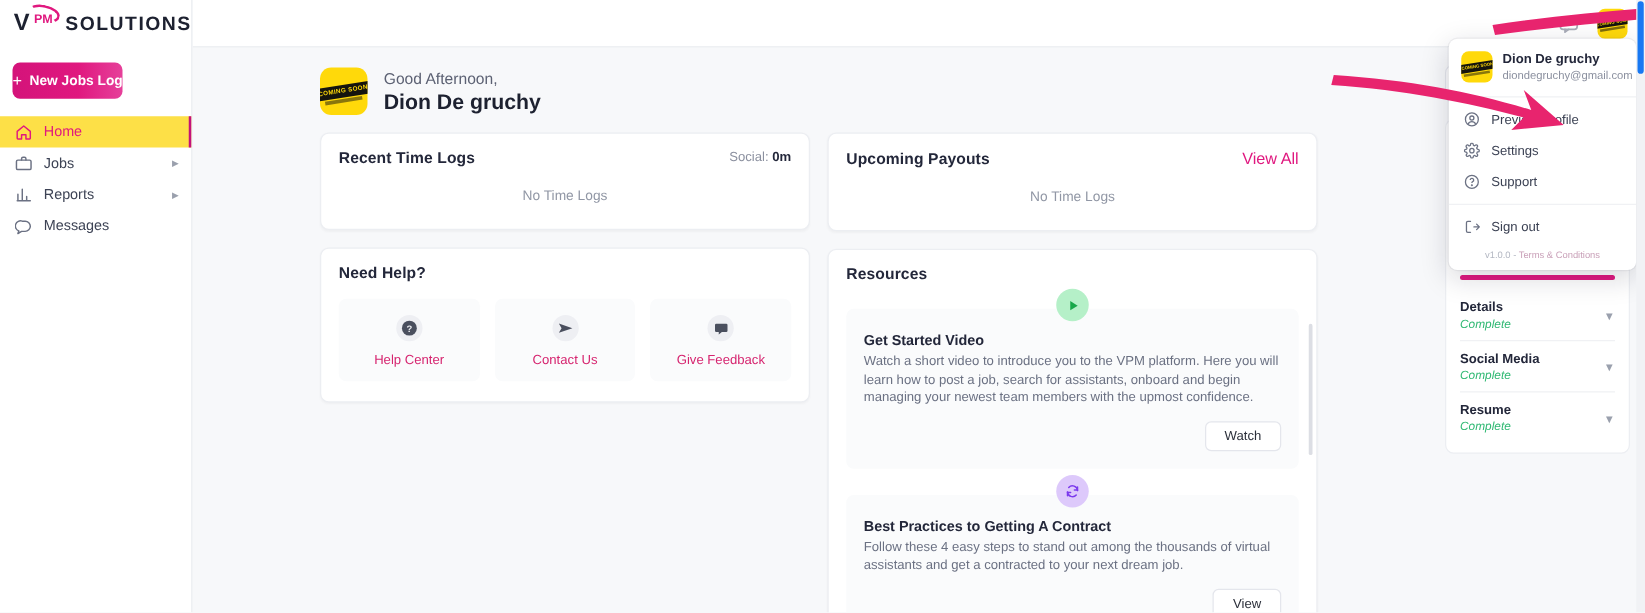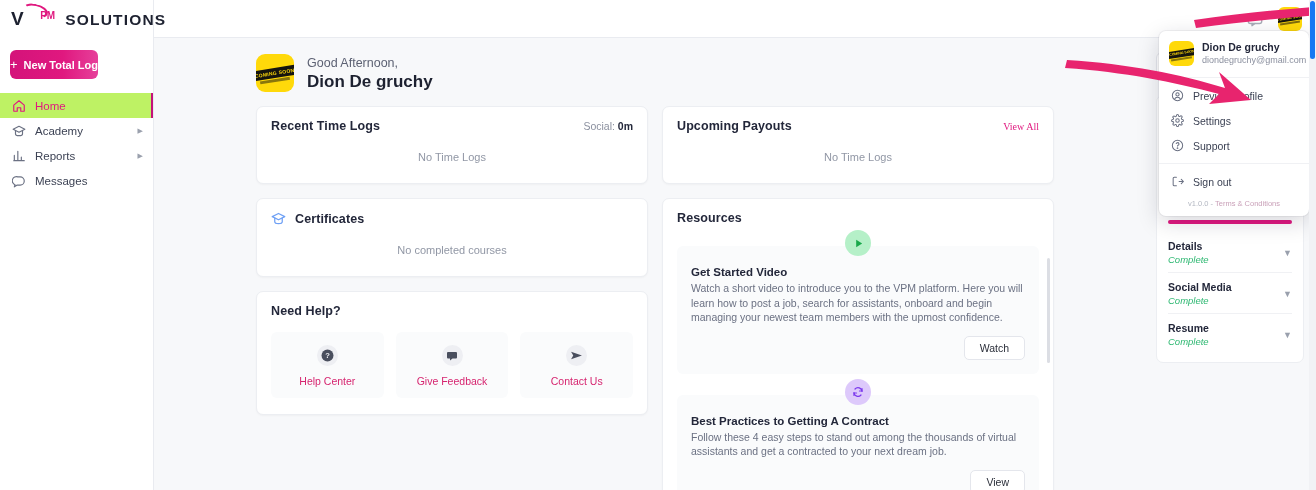--- a/index.html
+++ b/index.html
@@ -14,21 +14,21 @@
 
   
   .sidebar {
     width: 154px; height: 490px; background: #ffffff;
     border-right: 1px solid #e9ebf0;
     flex: 0 0 154px; position: relative; z-index: 5;
   }
   .logo-wrap { height: 38px; display: flex; align-items: center; padding-left: 11px; }
   .logo { display: flex; align-items: baseline; position: relative; }
   .logo .v { font-size: 19px; font-weight: 700; letter-spacing: -0.5px; color: #1d2130; }
-  .logo .pm { font-size: 10px; font-weight: 700; color: #e0187f; position: relative; top: -6px; margin-left: 17px; }
+  .logo .pm { font-size: 10px; font-weight: 700; color: #e0187f; position: relative; top: -6px; margin-left: 4px; }
   .logo .swoosh {
     position: absolute; left: 11px; top: -4px; width: 26px; height: 14px;
     border: 2px solid #e0187f; border-radius: 50%;
     border-left-color: transparent; border-bottom-color: transparent;
     transform: rotate(12deg);
   }
   .logo .solutions { font-size: 15.5px; font-weight: 700; letter-spacing: 1.2px; color: #1d2130; margin-left: 10px; }
 
   .newlog-btn {
     margin: 12px 10px 0 10px; height: 29px; border-radius: 6px;
@@ -41,21 +41,21 @@
 
   .nav { margin-top: 14px; }
   .nav-item {
     height: 25px; display: flex; align-items: center; gap: 9px;
     padding: 0 10px 0 12px; font-size: 11.5px; color: #3c4254;
     cursor: pointer; position: relative;
   }
   .nav-item .ico { width: 14px; height: 14px; flex: 0 0 14px; display: block; }
   .nav-item .lbl { flex: 1; }
   .nav-item .caret { font-size: 7px; color: #9aa0ad; }
-  .nav-item.active { background: #bef264; color: #e0187f; font-weight: 500; }
+  .nav-item.active { background: #fde047; color: #e0187f; font-weight: 500; }
   .nav-item.active::after {
     content: ""; position: absolute; right: 0; top: 0; bottom: 0;
     width: 2px; background: #c4127a;
   }
 
   
   .rightside { flex: 1; height: 490px; position: relative; display: flex; flex-direction: column; }
   .topbar {
     height: 38px; background: #fff; border-bottom: 1px solid #e9ebf0;
     display: flex; align-items: center; justify-content: flex-end;
@@ -109,21 +109,21 @@
     box-shadow: 0 1px 2px rgba(20,25,40,.035);
   }
   .card-head {
     display: flex; align-items: center; justify-content: space-between;
     padding: 12px 14px 0 14px;
   }
   .card-title { font-size: 12.5px; font-weight: 700; color: #23273a; letter-spacing: .1px; }
   .card-title.with-ico { display: flex; align-items: center; gap: 9px; }
   .total { font-size: 10.5px; color: #8b909f; }
   .total b { color: #23273a; font-weight: 700; }
-  .link-pink { font-size: 10px; color: #e0187f; cursor: pointer; font-family: Liberation Serif, serif; }
+  .link-pink { font-size: 13px; color: #e0187f; cursor: pointer; }
   .empty { text-align: center; font-size: 11px; color: #9197a5; padding: 18px 0 20px 0; }
 
   .mt14 { margin-top: 14px; }
 
   
   .needhelp-body { display: flex; gap: 12px; padding: 14px 14px 16px 14px; }
   .help-tile {
     flex: 1; background: #fafbfc; border-radius: 6px; padding: 13px 0 11px 0;
     display: flex; flex-direction: column; align-items: center; gap: 9px; cursor: pointer;
   }
@@ -220,44 +220,44 @@
       <div class="logo">
         <span class="v">V</span>
           <span class="pm">PM</span>
         <span class="swoosh"></span>
         <span class="solutions">SOLUTIONS</span>
       </div>
     </div>
 
     <button class="newlog-btn">
       <span class="plus">+</span>
-      <span>New Total Log</span>
+      <span>New Jobs Log</span>
     </button>
 
     <nav class="nav">
       <div class="nav-item active">
         <span class="ico">
           <svg viewBox="0 0 24 24" fill="none" stroke="#e0187f" stroke-width="2" stroke-linecap="round" stroke-linejoin="round">
               <path d="M3 10.5 12 3l9 7.5V20a1 1 0 0 1-1 1h-5v-6H9v6H4a1 1 0 0 1-1-1z"></path>
             </svg>
         </span>
         <span class="lbl">Home</span>
       </div>
 
-
       <div class="nav-item">
         <span class="ico">
           <svg viewBox="0 0 24 24" fill="none" stroke="#6b7183" stroke-width="2" stroke-linecap="round" stroke-linejoin="round">
-              <path d="M22 9 12 4 2 9l10 5 10-5z"></path>
-              <path d="M6 11.5V17c0 1.5 3 3 6 3s6-1.5 6-3v-5.5"></path>
+              <rect x="2" y="7" width="20" height="13" rx="2"></rect>
+              <path d="M9 7V5a2 2 0 0 1 2-2h2a2 2 0 0 1 2 2v2"></path>
             </svg>
         </span>
-        <span class="lbl">Academy</span>
+        <span class="lbl">Jobs</span>
         <span class="caret">▶</span>
       </div>
+
 
       <div class="nav-item">
         <span class="ico">
           <svg viewBox="0 0 24 24" fill="none" stroke="#6b7183" stroke-width="2" stroke-linecap="round">
               <path d="M4 20V11M10 20V4M16 20v-6M21 20H3"></path>
             </svg>
         </span>
         <span class="lbl">Reports</span>
         <span class="caret">▶</span>
       </div>
@@ -316,64 +316,50 @@
                 <div class="card-head">
                   <div class="card-title">Recent Time Logs</div>
                   <div class="total">
                     <span>Social:</span>
                     <b>0m</b>
                   </div>
                 </div>
                 <div class="empty">No Time Logs</div>
               </section>
 
-              <section class="card mt14">
-                <div class="card-head">
-                  <div class="card-title with-ico">
-                    <span style="width:15px;height:15px;display:block">
-                      <svg viewBox="0 0 24 24" fill="none" stroke="#6ea0f5" stroke-width="2" stroke-linecap="round" stroke-linejoin="round">
-                          <path d="M22 9 12 4 2 9l10 5 10-5z"></path>
-                          <path d="M6 11.5V17c0 1.5 3 3 6 3s6-1.5 6-3v-5.5"></path>
-                        </svg>
-                    </span>
-                    <span>Certificates</span>
-                  </div>
-                </div>
-                <div class="empty">No completed courses</div>
-              </section>
 
               <section class="card mt14">
                 <div class="card-head">
                   <div class="card-title">Need Help?</div>
                 </div>
                 <div class="needhelp-body">
                   <div class="help-tile">
                     <span class="help-ico">
                       <svg width="13" height="13" viewBox="0 0 24 24" fill="#4a4f5e">
                           <circle cx="12" cy="12" r="11"></circle>
                           <text x="12" y="17" font-size="14" font-family="Liberation Sans" fill="#eeeff3" text-anchor="middle" font-weight="bold">?</text>
                         </svg>
                     </span>
                     <span class="help-lbl">Help Center</span>
                   </div>
                   <div class="help-tile">
                     <span class="help-ico">
+                      <svg width="13" height="13" viewBox="0 0 24 24" fill="#4a4f5e">
+                          <path d="M2 5l20 7-20 7 4-7z"></path>
+                        </svg>
+                    </span>
+                    <span class="help-lbl">Contact Us</span>
+                  </div>
+                  <div class="help-tile">
+                    <span class="help-ico">
                       <svg width="12" height="12" viewBox="0 0 24 24" fill="#4a4f5e">
                           <path d="M4 4h16a2 2 0 0 1 2 2v9a2 2 0 0 1-2 2h-7l-5 4v-4H4a2 2 0 0 1-2-2V6a2 2 0 0 1 2-2z"></path>
                         </svg>
                     </span>
                     <span class="help-lbl">Give Feedback</span>
-                  </div>
-                  <div class="help-tile">
-                    <span class="help-ico">
-                      <svg width="13" height="13" viewBox="0 0 24 24" fill="#4a4f5e">
-                          <path d="M2 5l20 7-20 7 4-7z"></path>
-                        </svg>
-                    </span>
-                    <span class="help-lbl">Contact Us</span>
                   </div>
                 </div>
               </section>
             </div>
 
             <div class="col-right">
 
               <section class="card">
                 <div class="card-head">
                   <div class="card-title">Upcoming Payouts</div>

